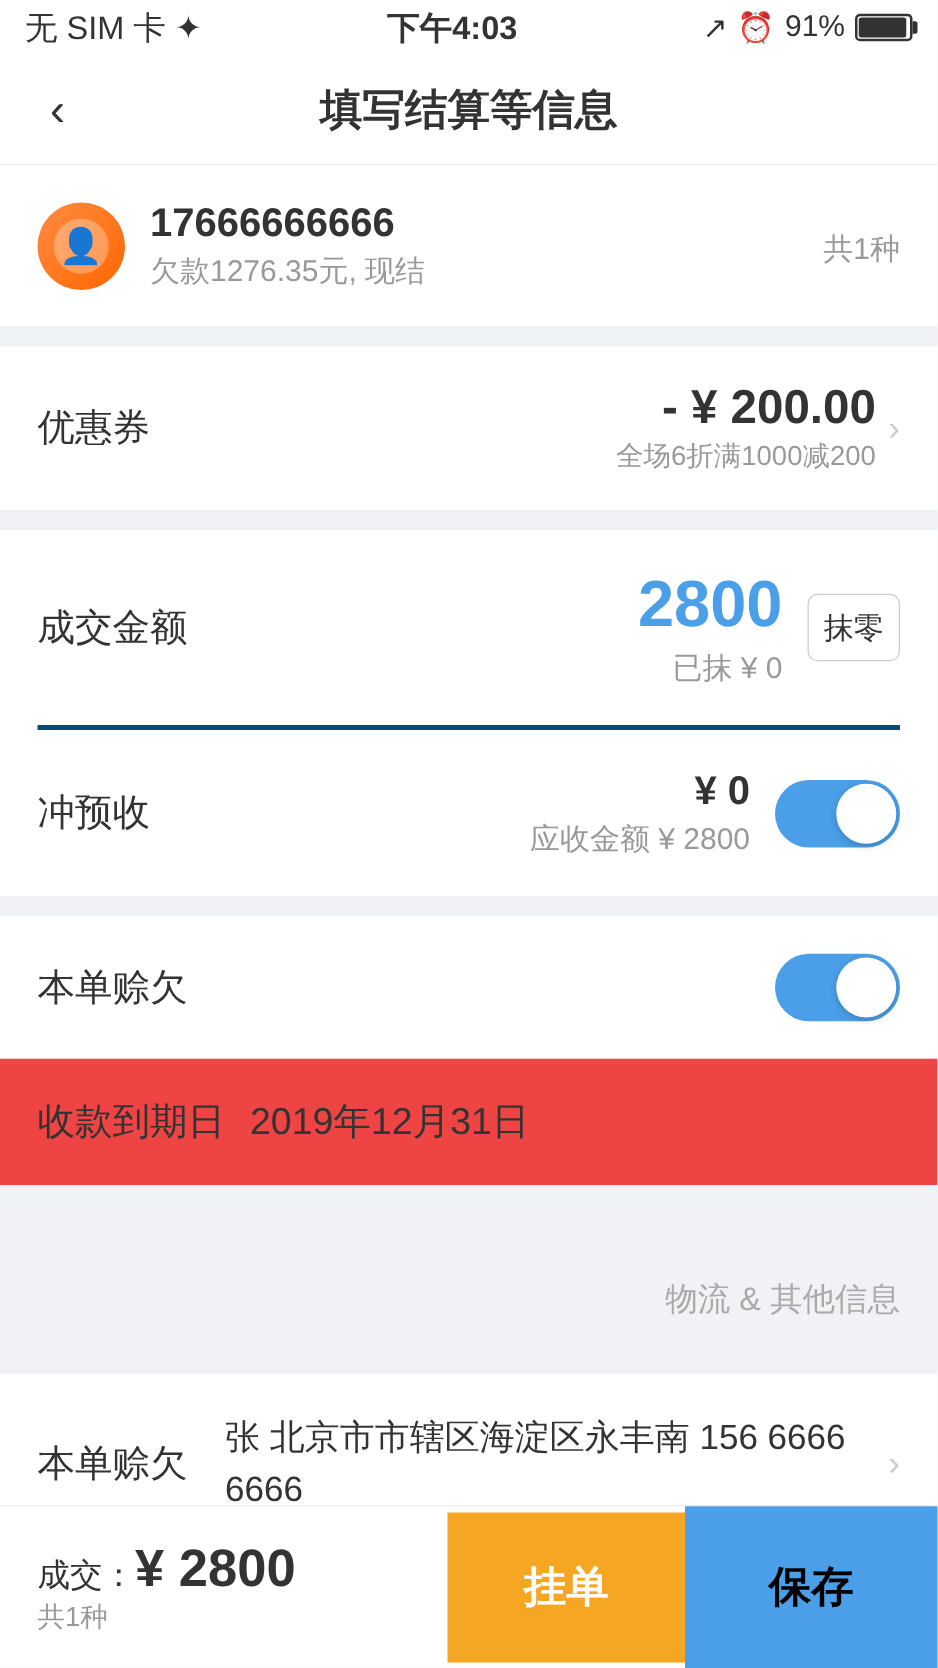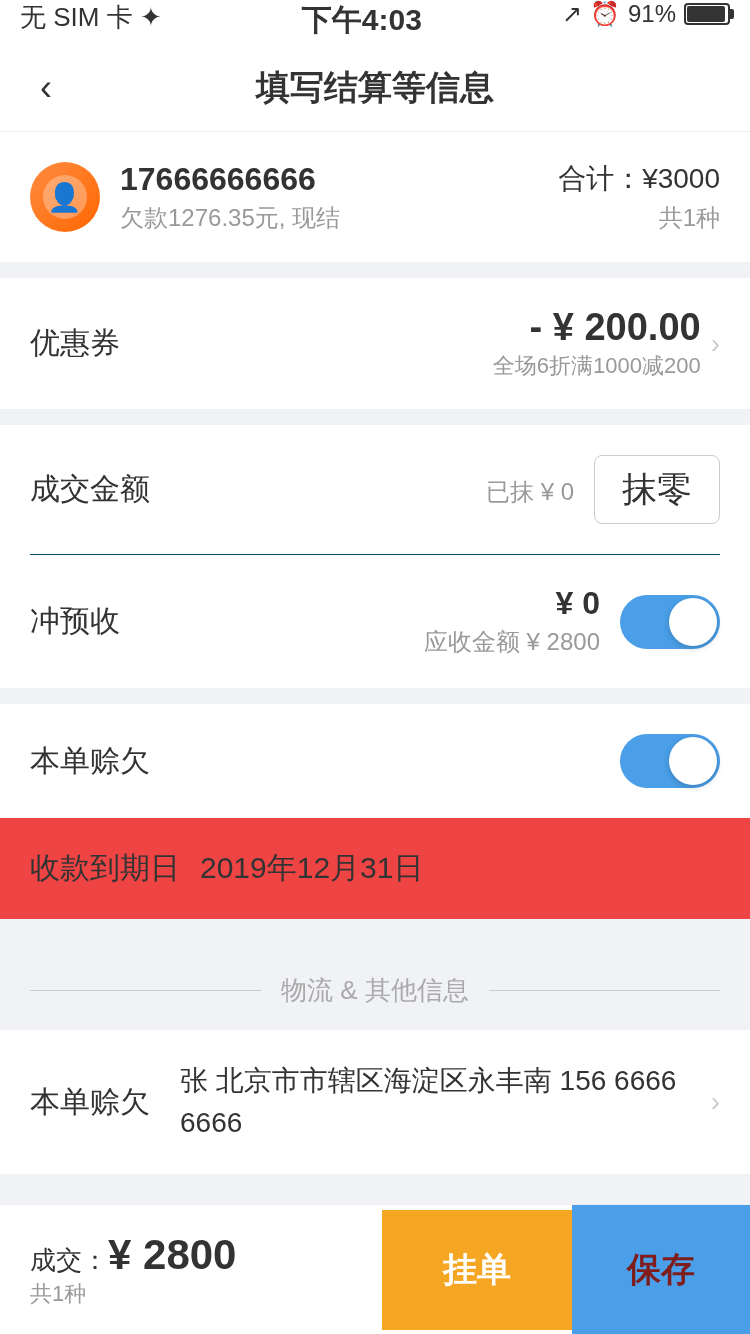--- a/index.html
+++ b/index.html
@@ -12,28 +12,28 @@
       font-size: 28px;
       color: #333;
       position: relative;
     }
 
     
     .status-bar {
       height: 44px;
       background: #fff;
       display: flex;
-      align-items: flex-start;
+      align-items: center;
       justify-content: space-between;
       padding: 0 20px;
       font-size: 26px;
       font-weight: 500;
     }
     .status-left { display: flex; align-items: center; gap: 10px; }
-    .status-center { font-size: 30px; font-weight: 600; }
+    .status-center { font-size: 26px; font-weight: 600; }
     .status-right { display: flex; align-items: center; gap: 8px; font-size: 24px; }
     .battery-icon {
       width: 46px; height: 22px; border: 2px solid #333; border-radius: 4px;
       position: relative; display: inline-flex; align-items: center;
     }
     .battery-icon::after {
       content: ''; width: 4px; height: 10px; background: #333;
       position: absolute; right: -6px; border-radius: 0 2px 2px 0;
     }
     .battery-fill {
@@ -123,31 +123,31 @@
     .amount-section {
       background: #fff;
       padding: 0 30px;
       margin-bottom: 0;
     }
     .amount-row {
       display: flex;
       align-items: center;
       justify-content: space-between;
       padding: 30px 0;
-      border-bottom: 1px solid #0c4a6e;
+      border-bottom: 4px solid #0c4a6e;
     }
     .amount-row:last-child { border-bottom: none; }
     .row-label { font-size: 30px; color: #333; }
     .amount-right { display: flex; align-items: center; gap: 20px; }
     .amount-value { font-size: 52px; color: #4a9fe8; font-weight: 700; }
     .round-btn {
       border: 1px solid #ccc;
       border-radius: 8px;
-      padding: 10px 27px;
-      font-size: 35px;
+      padding: 10px 12px;
+      font-size: 24px;
       color: #333;
       background: #fff;
       cursor: pointer;
     }
     .amount-sub { font-size: 24px; color: #999; text-align: right; margin-top: 4px; }
 
     
     .prepay-right { display: flex; align-items: center; gap: 20px; }
     .prepay-values { text-align: right; }
     .prepay-amount { font-size: 32px; color: #333; font-weight: 600; }
@@ -188,23 +188,24 @@
     }
     .duedate-row { display: flex; align-items: center; gap: 20px; }
     .duedate-label { font-size: 30px; color: #333; }
     .duedate-value { font-size: 30px; color: #333; }
 
     
     .logistics-divider {
       background: #f0f2f5;
       padding: 22px 30px;
       display: flex;
-      align-items: center;
+      align-items: flex-end;
       gap: 20px;
       margin-bottom: 0;
+      flex-direction: column;
     }
     .logistics-line {
       flex: 1; height: 1px; background: #ccc;
     }
     .logistics-text { font-size: 26px; color: #aaa; white-space: nowrap; }
 
     
     .address-section {
       background: #fff;
       padding: 30px;
@@ -248,29 +249,29 @@
       background: #f5a623;
       display: flex;
       align-items: center;
       justify-content: center;
       font-size: 34px;
       font-weight: 600;
       color: #fff;
       cursor: pointer;
     }
     .bottom-btn-save {
-      width: 178px;
+      width: 202px;
       height: 130px;
       background: #4a9fe8;
       display: flex;
       align-items: center;
       justify-content: center;
       font-size: 34px;
       font-weight: 600;
-      color: #7f1d1d;
+      color: #000000;
       cursor: pointer;
     }
   </style>
 </head>
 <body>
 
 <div class="status-bar">
   <div class="status-left">
     <span>无 SIM 卡 ✦</span>
   </div>
@@ -298,23 +299,20 @@
         <div class="avatar-inner">
           <span class="avatar-person">👤</span>
         </div>
       </div>
       <div class="customer-info">
         <div class="customer-phone">17666666666</div>
         <div class="customer-debt">欠款1276.35元, 现结</div>
       </div>
     </div>
     <div class="customer-right">
-      <div>
-        <span>合计：</span><span>¥3000</span>
-      </div>
       <div class="total-count">共1种</div>
     </div>
   </div>
 
   <div class="coupon-row">
     <div class="coupon-label">优惠券</div>
     <div class="coupon-right">
       <div class="coupon-right-wrap">
         <div class="coupon-amount">- ¥ 200.00</div>
         <div class="coupon-desc">全场6折满1000减200</div>
@@ -324,20 +322,21 @@
   </div>
 
   <div class="section-divider"></div>
 
   <div class="amount-section">
 
     <div class="amount-row">
       <div class="row-label">成交金额</div>
       <div class="amount-right">
         <div>
+          <div class="amount-value">2800</div>
           <div class="amount-sub">已抹  ¥ 0</div>
         </div>
         <button class="round-btn">抹零</button>
       </div>
     </div>
 
     <div class="amount-row">
       <div class="row-label">冲预收</div>
       <div class="prepay-right">
         <div class="prepay-values">

